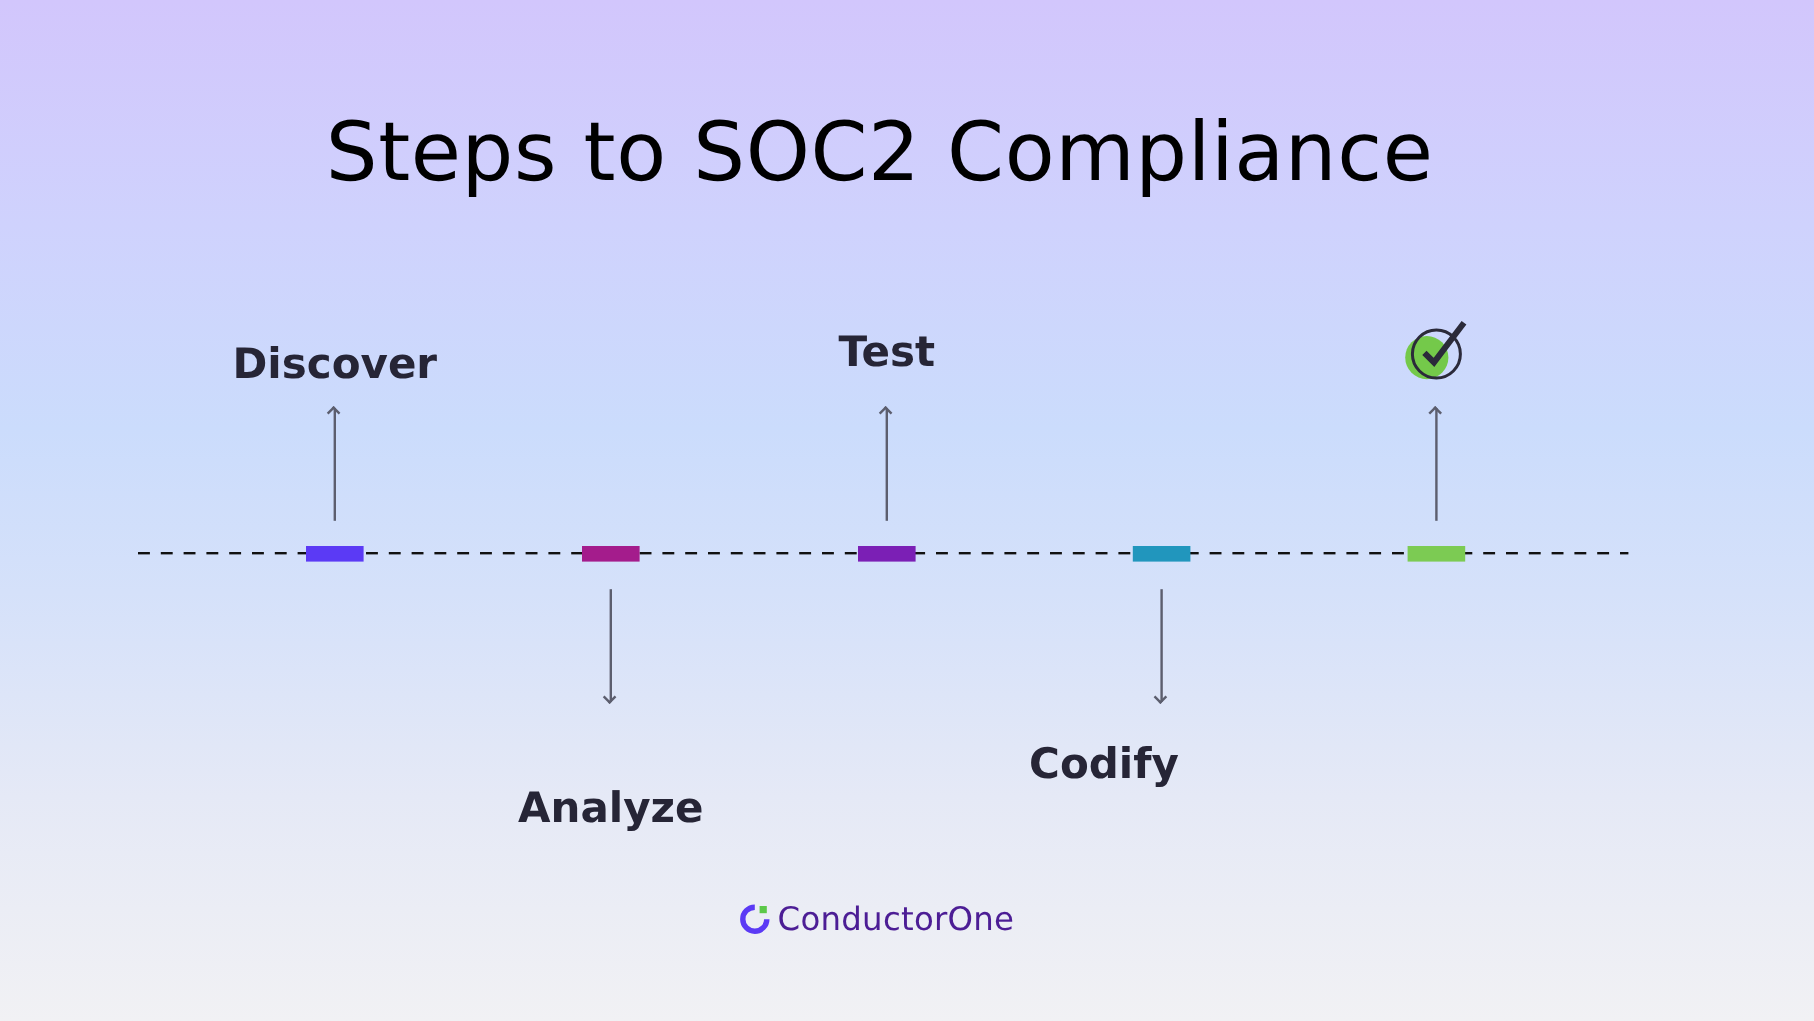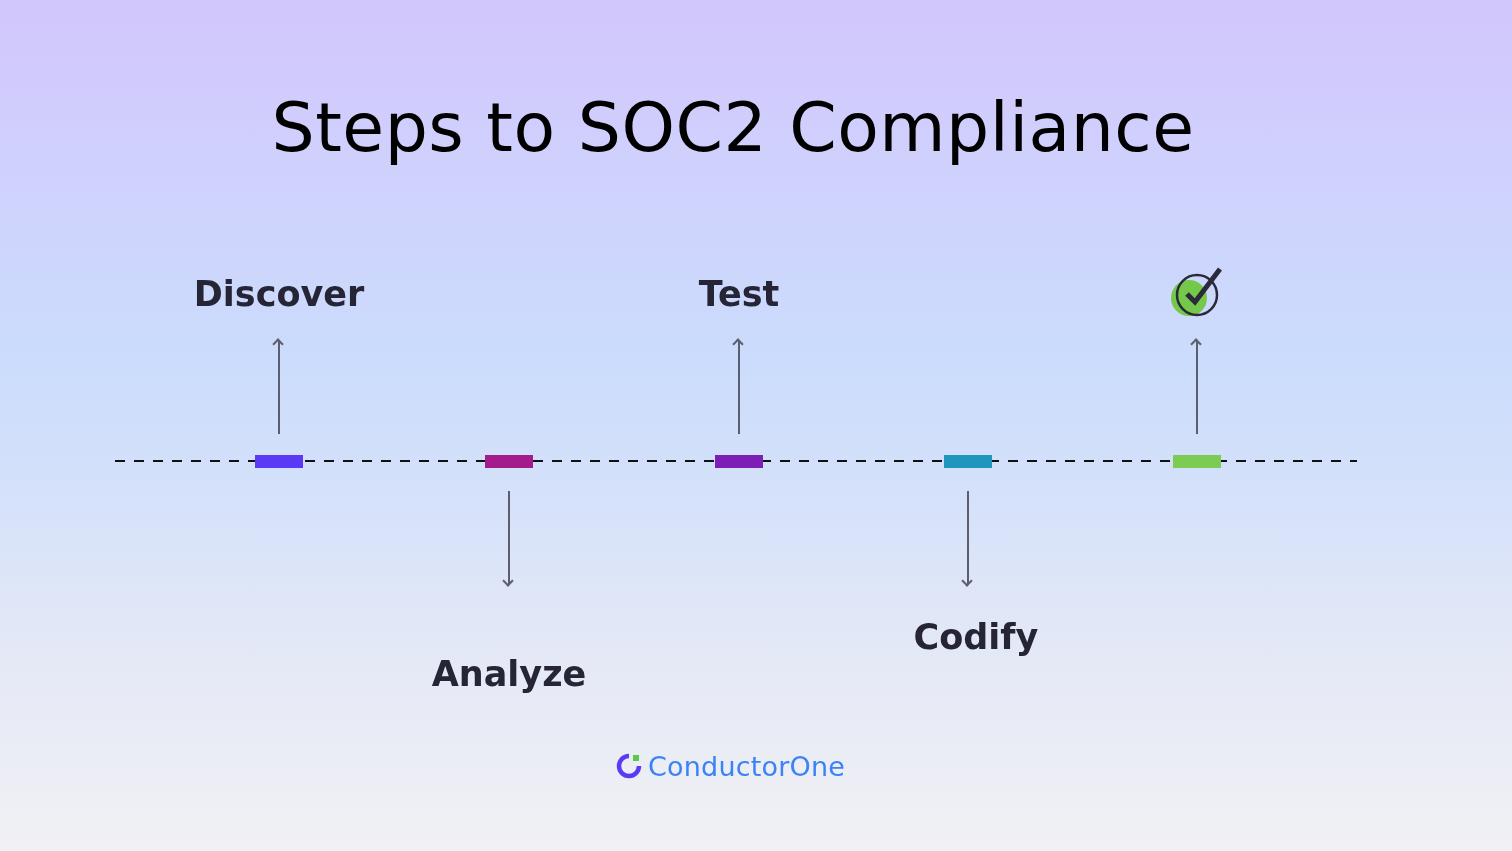--- a/index.html
+++ b/index.html
@@ -40,44 +40,44 @@
     .arrow-down::after { bottom: 0; transform: rotate(225deg); }
     .label {
       position: absolute; font-weight: bold; font-size: 35px; color: #262536;
       transform: translateX(-50%); white-space: nowrap;
     }
     .check-icon { position: absolute; left: 1168px; top: 266px; width: 56px; height: 56px; }
     .logo {
       position: absolute; left: 616px; top: 750px; height: 32px;
       display: flex; align-items: center; gap: 6px;
     }
-    .logo-text { font-size: 27px; color: #3b82f6; font-family: "DejaVu Sans", sans-serif; letter-spacing: 0.2px; }
+    .logo-text { font-size: 27px; color: #4c1d95; font-family: "DejaVu Sans", sans-serif; letter-spacing: 0.2px; }
   </style>
 </head>
 <body>
 
 <h1 class="title">Steps to SOC2 Compliance</h1>
 
 <div class="timeline"></div>
 
 <div class="marker" style="left:255px;background:#5b3af5;"></div>
 <div class="arrow-up" style="left:278px;"></div>
-<div class="label" style="left:279px;top:274px;">Discover</div>
+<div class="label" style="left:279px;top:284px;">Discover</div>
 
 <div class="marker" style="left:485px;background:#a41c8c;"></div>
 <div class="arrow-down" style="left:508px;"></div>
 <div class="label" style="left:509px;top:617px;margin-top:37px;">Analyze</div>
 
 <div class="marker" style="left:715px;background:#7b1fb5;"></div>
 <div class="arrow-up" style="left:738px;"></div>
 <div class="label" style="left:739px;top:274px;text-align:right;">Test</div>
 
 <div class="marker" style="left:944px;background:#2196bd;"></div>
 <div class="arrow-down" style="left:967px;"></div>
-<div class="label" style="left:976px;top:617px;">Codify</div>
+<div class="label" style="left:920px;top:617px;">Codify</div>
 
 <div class="marker" style="left:1173px;background:#7ccb53;"></div>
 <div class="arrow-up" style="left:1196px;"></div>
 <svg class="check-icon" viewBox="0 0 56 56">
   <circle cx="21" cy="32" r="18" fill="#74c94a"></circle>
   <circle cx="29" cy="29" r="20" fill="none" stroke="#2b2a3a" stroke-width="2.5"></circle>
   <polyline points="19,28 27,36 52,3" fill="none" stroke="#2b2a3a" stroke-width="5" stroke-linecap="butt" stroke-linejoin="miter"></polyline>
 </svg>
 
 <div class="logo">

